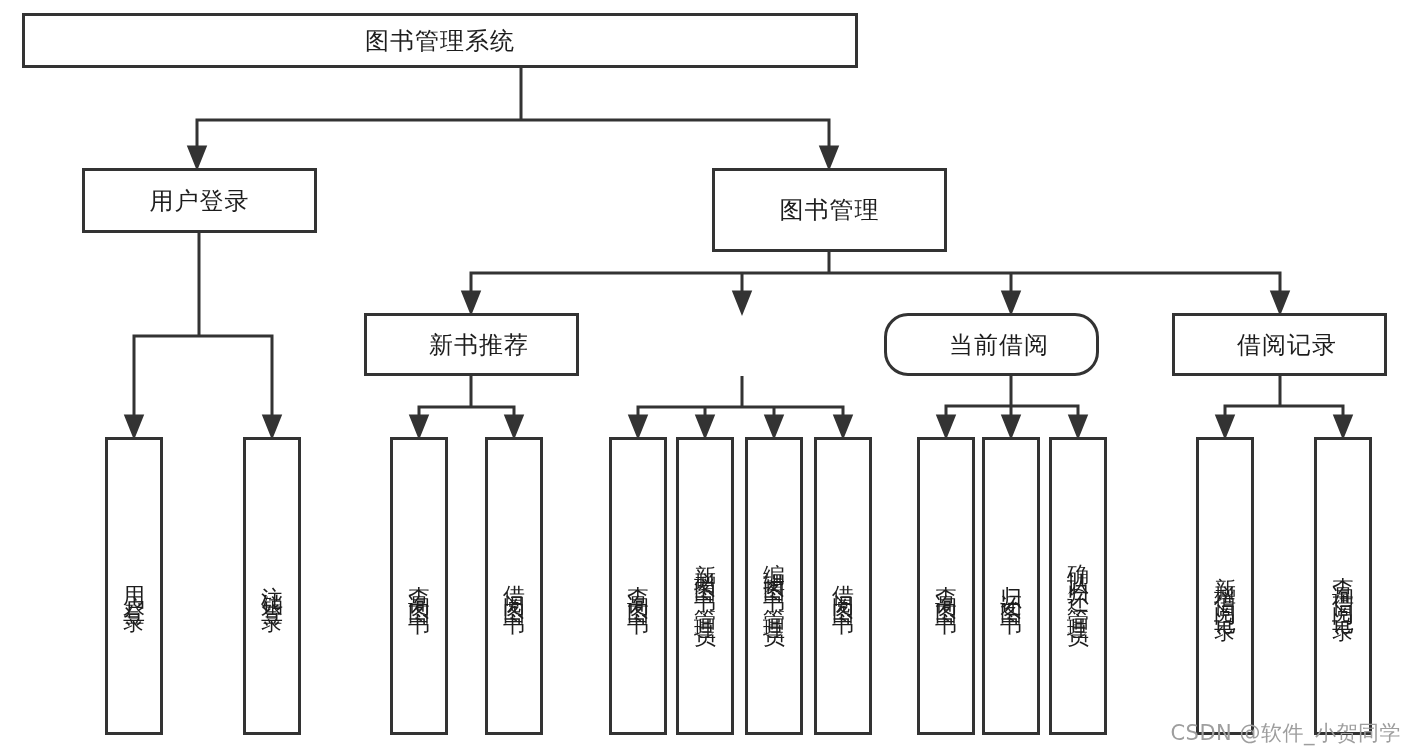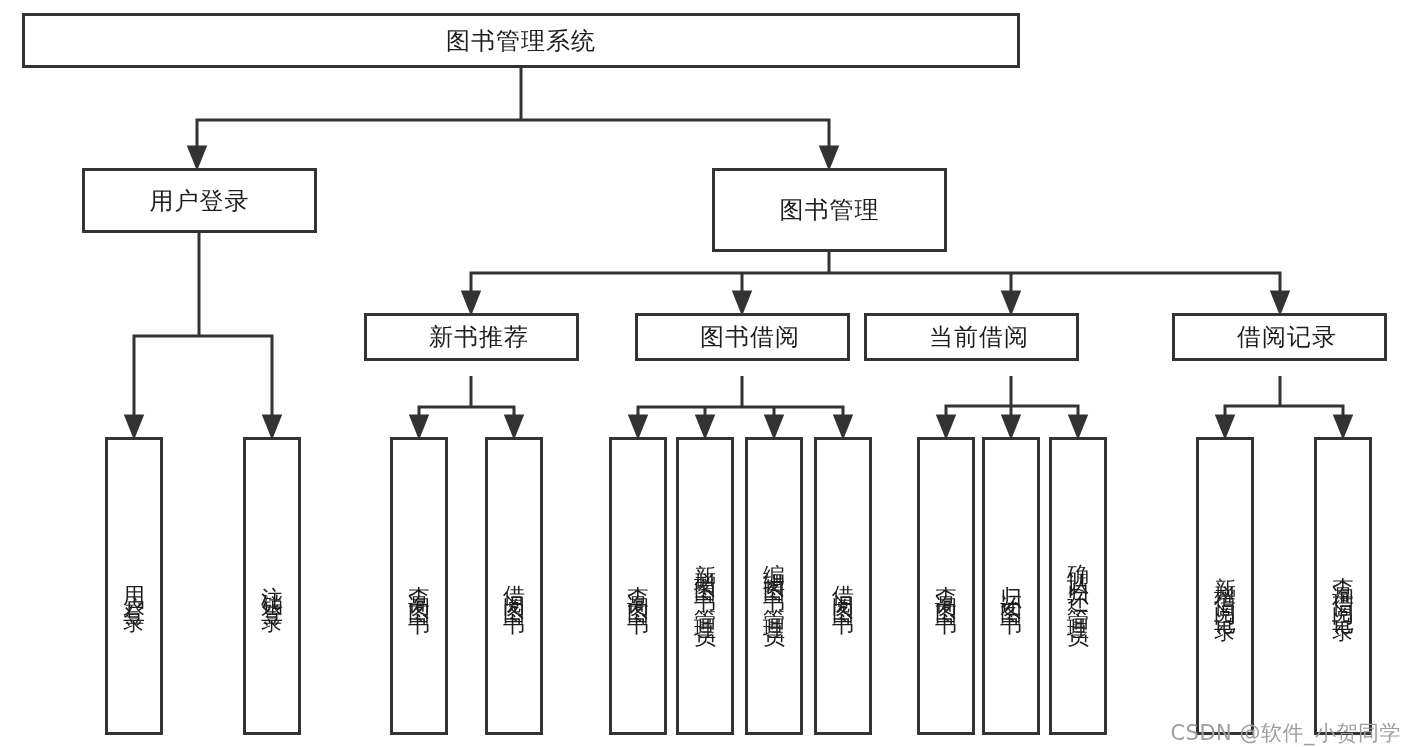--- a/index.html
+++ b/index.html
@@ -29,27 +29,27 @@
     display: flex;
     align-items: center;
     justify-content: center;
     color: #1d1d1d;
   }
   .box .h-label {
     font-size: 24px;
     letter-spacing: 1px;
     white-space: nowrap;
   }
-  .root-box   { left: 22px;  top: 13px;  width: 998px; height: 55px; }
+  .root-box   { left: 22px;  top: 13px;  width: 836px; height: 55px; }
   .l2-user    { left: 82px;  top: 168px; width: 235px; height: 65px; }
   .l2-book    { left: 712px; top: 168px; width: 235px; height: 84px; }
-  .l3         { top: 313px; width: 215px; height: 48px; padding-left: 15px; }
+  .l3         { top: 313px; width: 215px; height: 63px; padding-left: 15px; }
   .l3-new     { left: 364px; }
   .l3-borrow  { left: 635px; }
-  .l3-current { left: 864px; }
+  .l3-current { left: 884px; border-radius: 24px; }
   .l3-records { left: 1172px; }
   .leaf {
     top: 437px;
     width: 58px;
     height: 298px;
   }
   .leaf .v-label {
     writing-mode: vertical-rl;
     text-orientation: mixed;
     font-size: 22px;
@@ -143,23 +143,20 @@
   <div class="box l2-user">
     <span class="h-label">用户登录</span>
   </div>
   <div class="box l2-book">
     <span class="h-label">图书管理</span>
   </div>
 
   <div class="box l3 l3-new">
     <span class="h-label">新书推荐</span>
   </div>
-  <div class="box l3 l3-borrow">
-    <span class="h-label">图书借阅</span>
-  </div>
   <div class="box l3 l3-current">
     <span class="h-label">当前借阅</span>
   </div>
   <div class="box l3 l3-records">
     <span class="h-label">借阅记录</span>
   </div>
 
   <div class="box leaf leaf-user1">
     <span class="v-label">用户登录</span>
   </div>

